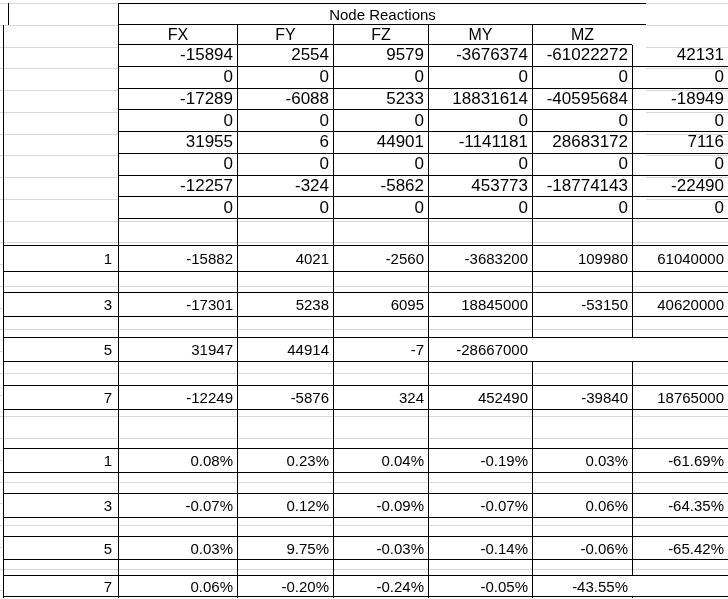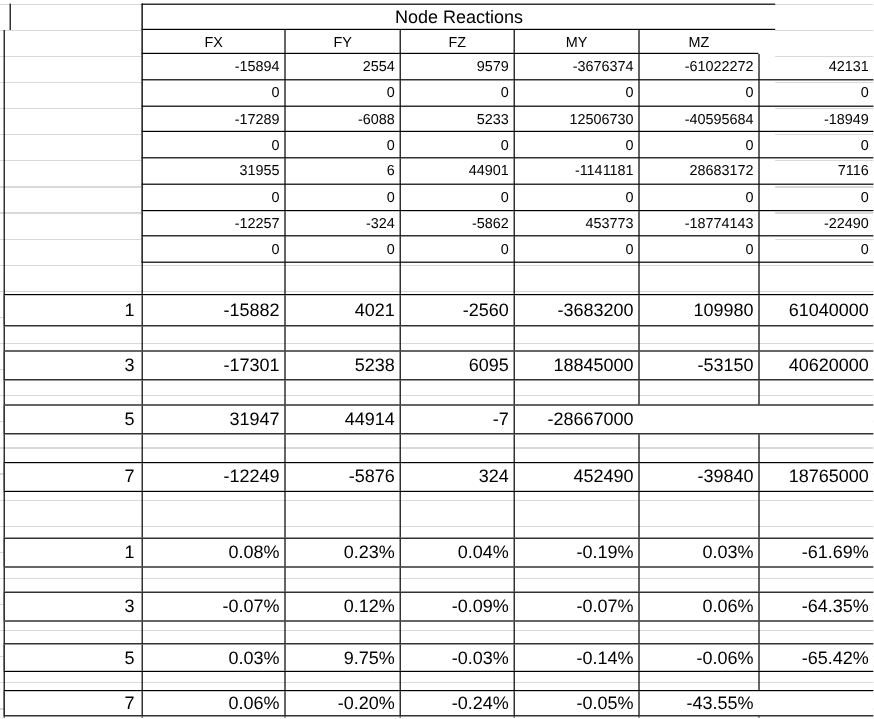--- a/index.html
+++ b/index.html
@@ -29,22 +29,22 @@
     height:22px; box-sizing:border-box;
     border-top:1px solid #000; border-left:1px solid #000; border-bottom:1px solid #000;
     display:flex; align-items:center; justify-content:center; font-size:15px;
   }
   .row { display:grid; grid-template-columns:119px 96px 95px 104px 100px 96px; }
   .cell {
     box-sizing:border-box; border-left:1px solid #000; border-bottom:1px solid #000;
     display:flex; align-items:center; justify-content:flex-end;
     padding-right:4px; overflow:hidden; white-space:nowrap; background:transparent;
   }
-  .hdr .cell { height:20px; justify-content:center; padding-right:0; font-size:12px; }
-  .s1 .row.data .cell { height:21.75px; font-size:12px; }
+  .hdr .cell { height:20px; justify-content:center; padding-right:0; font-size:16px; }
+  .s1 .row.data .cell { height:21.75px; font-size:17px; }
 
   
   .dr {
     position:absolute; left:3px; width:725px; box-sizing:border-box; background:#fff;
     display:grid; grid-template-columns:115px 119px 96px 95px 104px 100px 96px;
     border-top:1px solid #000; border-bottom:1px solid #000; font-size:15px;
   }
   .dr .cell { border-bottom:none; }
   .dr .label { padding-right:6px; }
   .r-s2a { top:245px; height:27px; }
@@ -92,21 +92,21 @@
       <div class="cell">0</div>
       <div class="cell">0</div>
       <div class="cell">0</div>
       <div class="cell">0</div>
       <div class="cell">0</div>
     </div>
     <div class="row data">
       <div class="cell">-17289</div>
       <div class="cell">-6088</div>
       <div class="cell">5233</div>
-      <div class="cell">12506730</div>
+      <div class="cell">18831614</div>
       <div class="cell">-40595684</div>
       <div class="cell">-18949</div>
     </div>
     <div class="row data">
       <div class="cell">0</div>
       <div class="cell">0</div>
       <div class="cell">0</div>
       <div class="cell">0</div>
       <div class="cell">0</div>
       <div class="cell">0</div>

